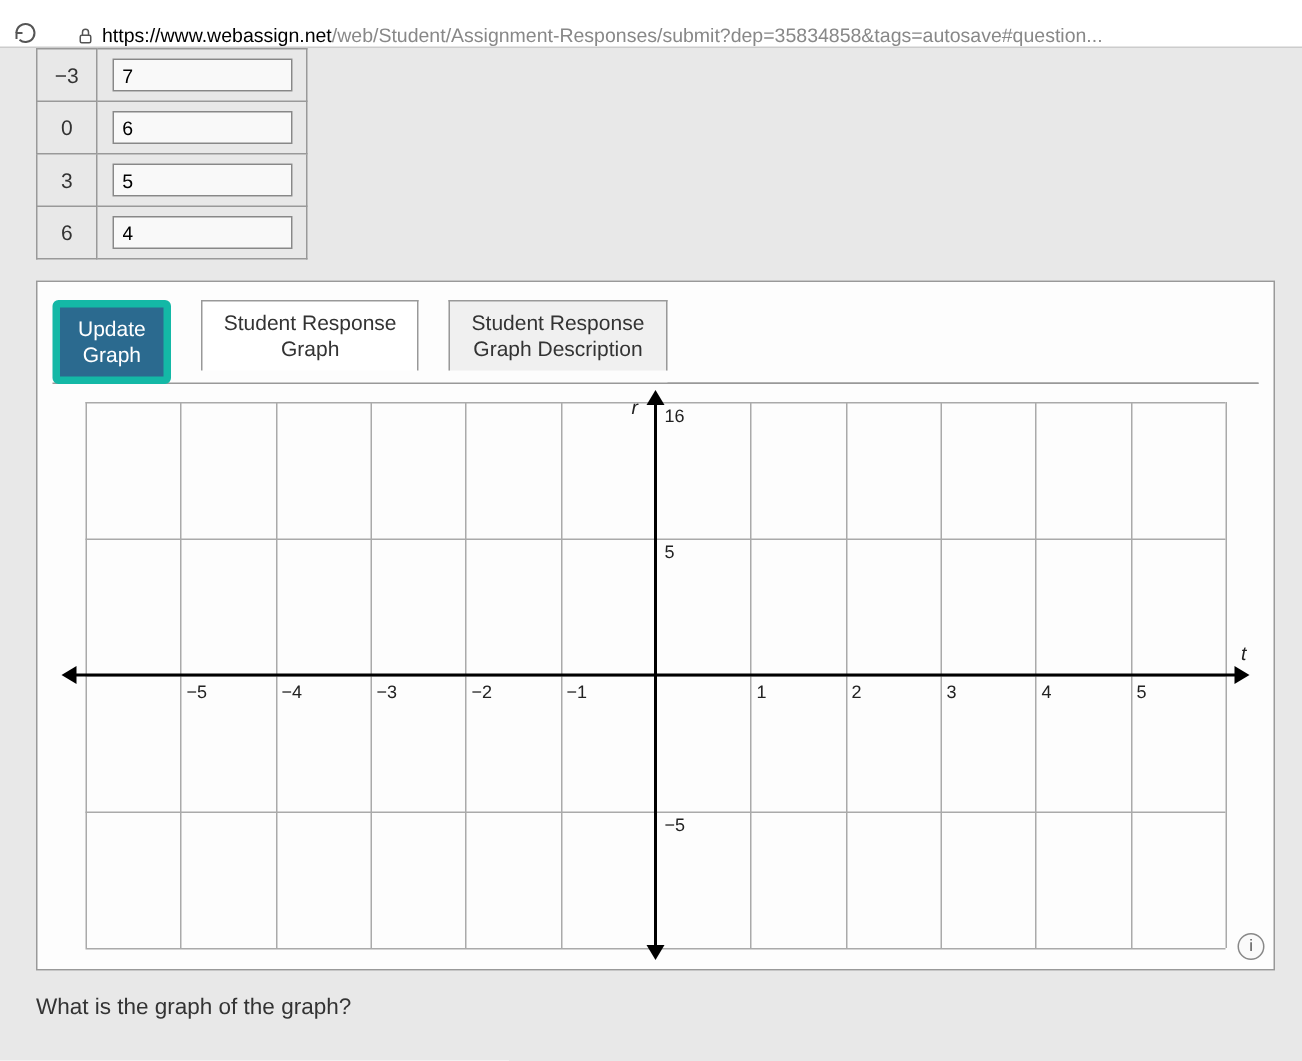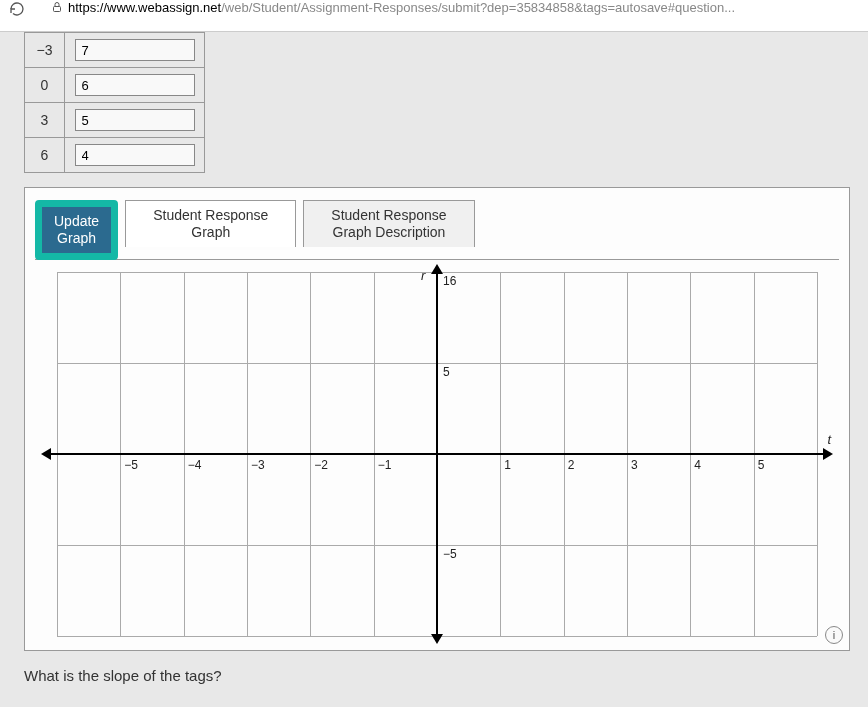--- a/index.html
+++ b/index.html
@@ -5,21 +5,21 @@
     * { box-sizing: border-box; margin: 0; padding: 0; }
     body {
       font-family: Arial, Helvetica, sans-serif;
       background: #e8e8e8;
       width: 868px;
       height: 707px;
       overflow: hidden;
     }
     .browser-bar {
       display: flex;
-      align-items: flex-start;
+      align-items: flex-end;
       background: #fff;
       height: 32px;
       padding: 0 8px;
       border-bottom: 1px solid #ccc;
       gap: 4px;
     }
     .refresh-icon {
       width: 18px; height: 18px;
       display: flex; align-items: center; justify-content: center;
       color: #555;
@@ -82,42 +82,42 @@
     
     .panel-header {
       display: flex;
       align-items: flex-start;
       gap: 0;
     }
     
     .update-btn {
       background: #2b6a8f;
       color: #fff;
-      border: 7px solid #14b8a6;
+      border: 5px solid #14b8a6;
       border-radius: 4px;
       padding: 6px 12px;
       font-size: 14px;
       line-height: 1.2;
       text-align: center;
       cursor: pointer;
       white-space: pre-line;
       min-width: 78px;
     }
     
     .tab {
       border: 1px solid #999;
       border-bottom: none;
-      padding: 6px 27px;
+      padding: 6px 14px;
       font-size: 14px;
       color: #333;
       background: #f0f0f0;
       text-align: center;
       line-height: 1.2;
       cursor: pointer;
-      margin-left: 7px;
+      margin-left: 20px;
       white-space: pre-line;
     }
     .tab.active {
       background: #fff;
       position: relative;
       z-index: 2;
     }
     .tab-underline {
       border-bottom: 1px solid #999;
       flex: 1;
@@ -289,15 +289,15 @@
           <div class="tick-label" style="left: 406px; top: 101px;">5</div>
           <div class="tick-label" style="left: 406px; top: 10px;">16</div>
           <div class="axis-label" style="right: 6px; top: 168px;">t</div>
           <div class="axis-label" style="left: 384px; top: 4px;">r</div>
         </div>
     </div>
 
     <div class="info-icon">i</div>
   </div>
 
-  <div class="question">What is the slope of the tags?</div>
+  <div class="question">What is the graph of the graph?</div>
 
 </div>
 
 </body></html>

